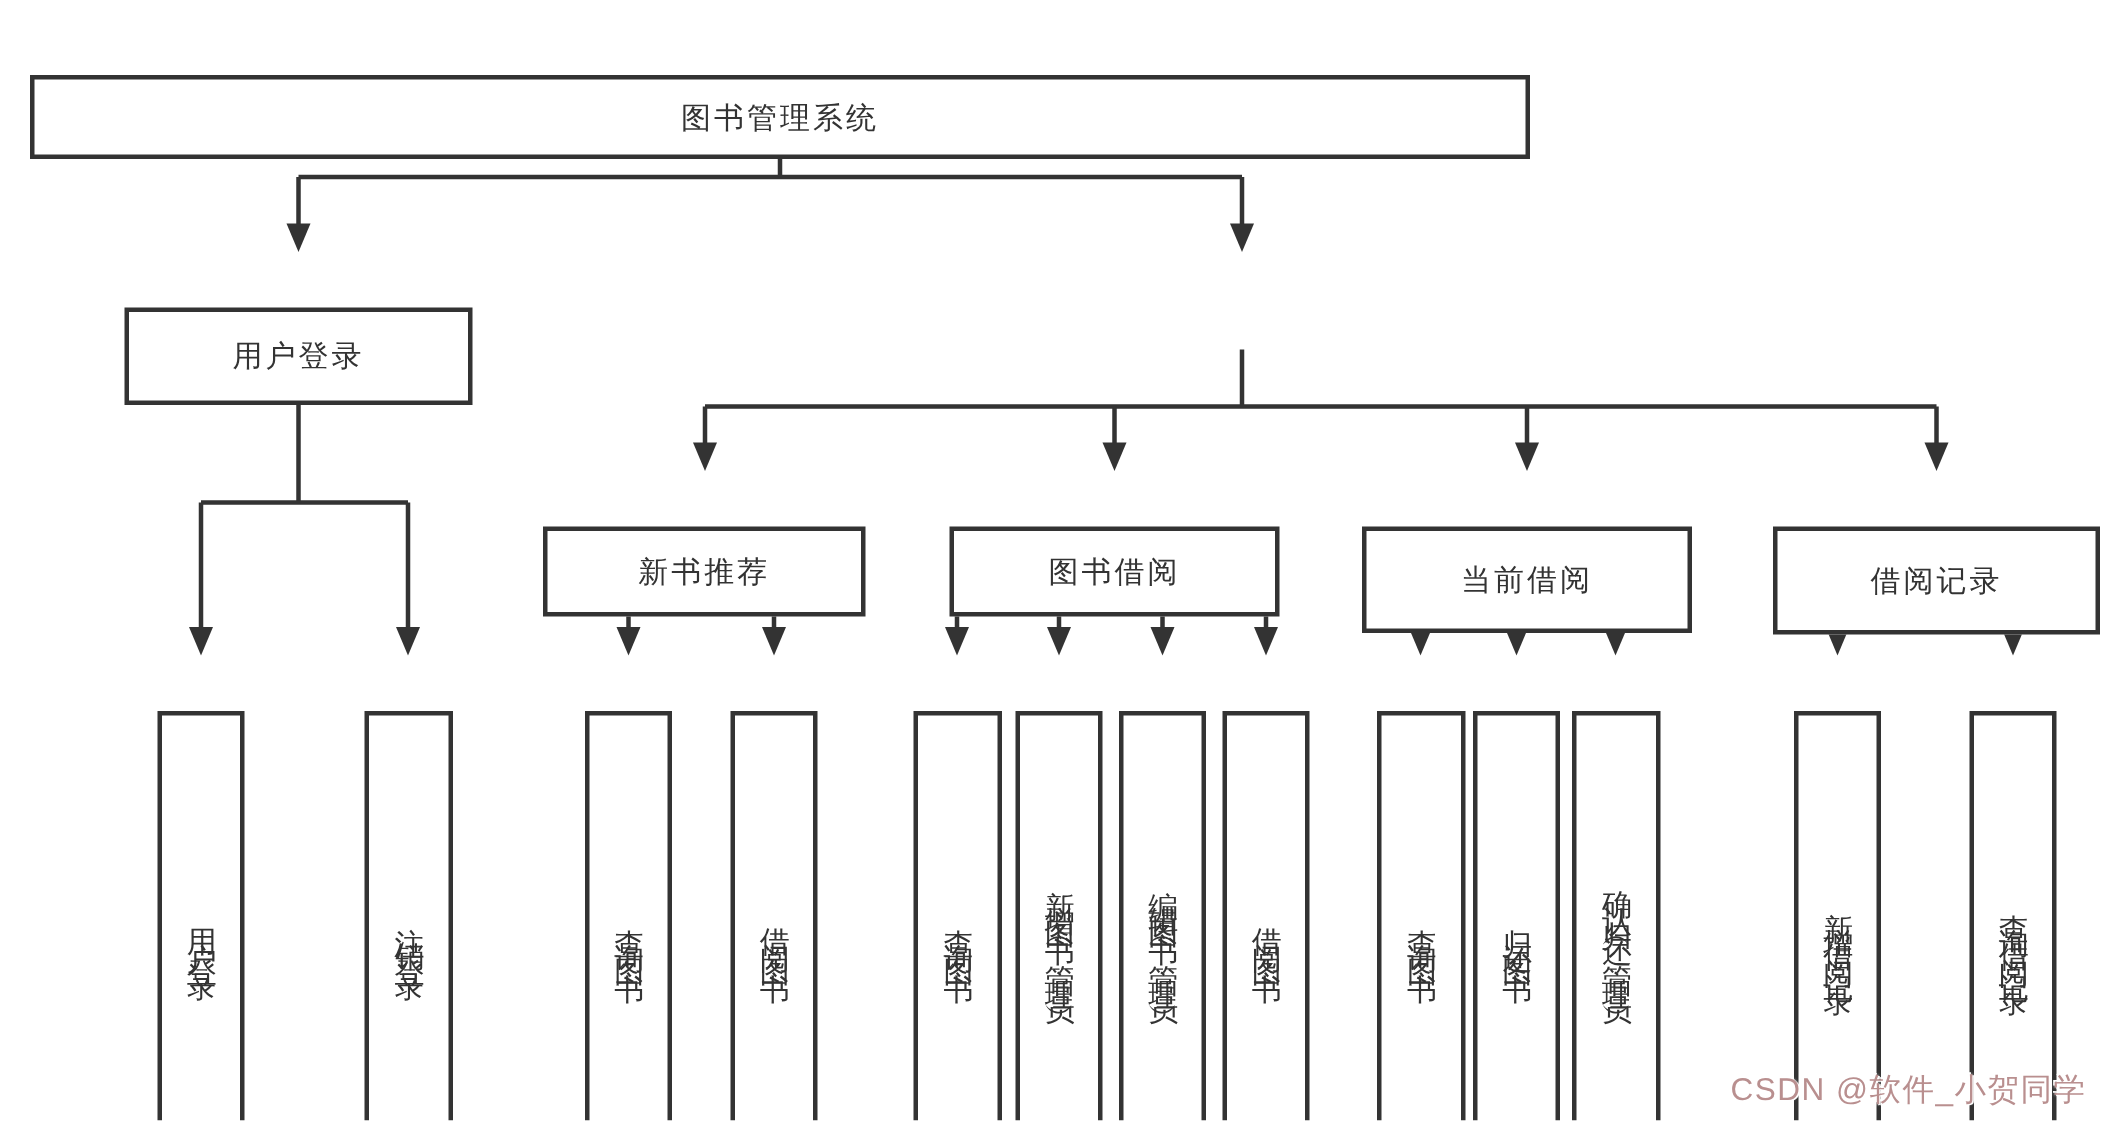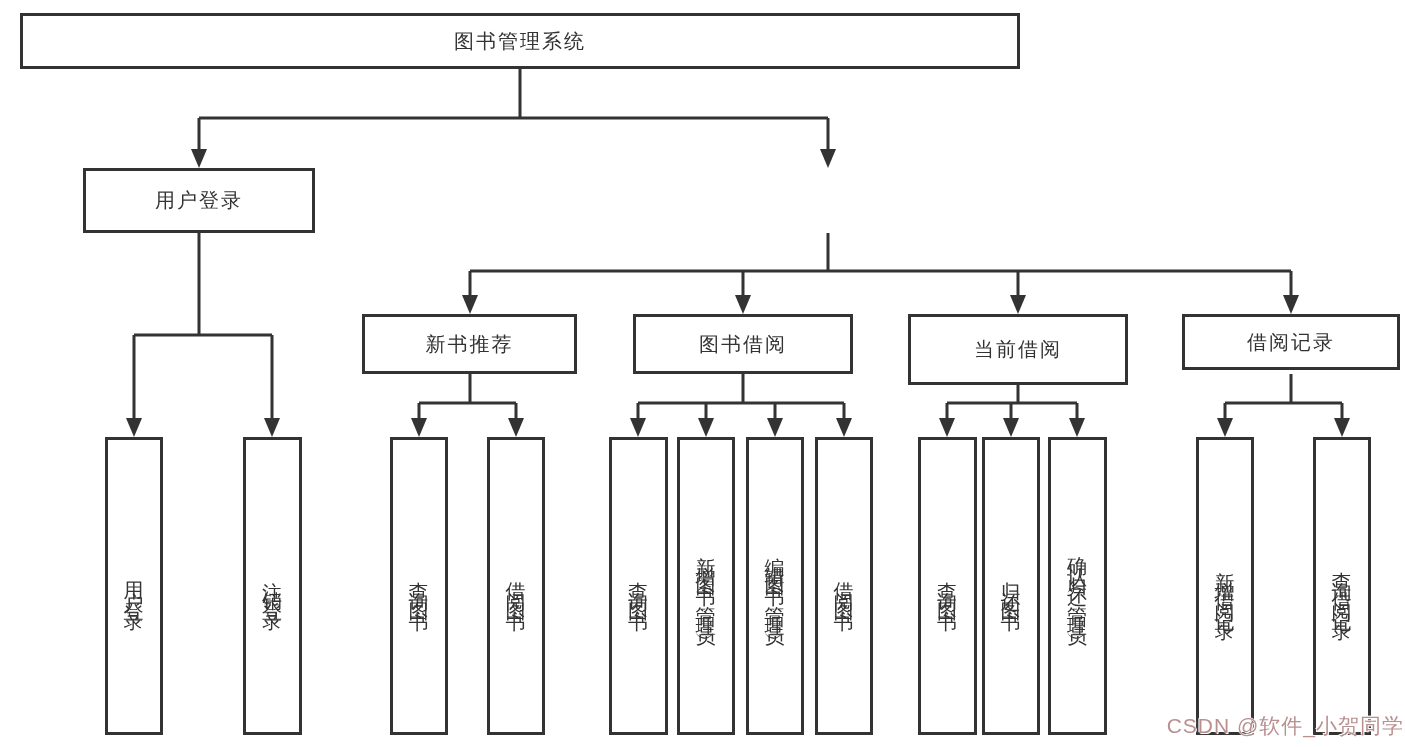--- a/index.html
+++ b/index.html
@@ -16,36 +16,37 @@
   .wires polygon{fill:#333333;stroke:none;}
   .node{
     position:absolute;
     box-sizing:border-box;
     border:3px solid #333333;
     background:#ffffff;
     display:flex;
     align-items:center;
     justify-content:center;
     color:#333333;
+    margin-top:37px;
   }
   .node.h span{
     font-size:20px;
     letter-spacing:2px;
     white-space:nowrap;
   }
   .node.v span{
     writing-mode:vertical-rl;
     text-orientation:mixed;
     font-size:20px;
     letter-spacing:10px;
     line-height:1;
   }
   .watermark{
     position:absolute;
-    right:1px;
+    right:14px;
     bottom:7px;
     font-size:21px;
     letter-spacing:1px;
     color:#b98f8f;
     text-shadow:1px 1px 0 #ffffff,-1px -1px 0 #ffffff,0 0 2px #ffffff;
     white-space:nowrap;
   }
 </style>
 </head>
 <body>
@@ -112,21 +113,21 @@
 
   <div class="node h" style="left:362px;top:314px;width:215px;height:60px">
     <span>新书推荐</span>
   </div>
   <div class="node h" style="left:633px;top:314px;width:220px;height:60px">
     <span>图书借阅</span>
   </div>
   <div class="node h" style="left:908px;top:314px;width:220px;height:71px">
     <span>当前借阅</span>
   </div>
-  <div class="node h" style="left:1182px;top:314px;width:218px;height:56px">
+  <div class="node h" style="left:1182px;top:314px;width:218px;height:72px">
     <span>借阅记录</span>
   </div>
 
   <div class="node v" style="left:105px;top:437px;width:58px;height:298px">
     <span>用户登录</span>
   </div>
   <div class="node v" style="left:243px;top:437px;width:59px;height:298px">
     <span>注销登录</span>
   </div>
 

